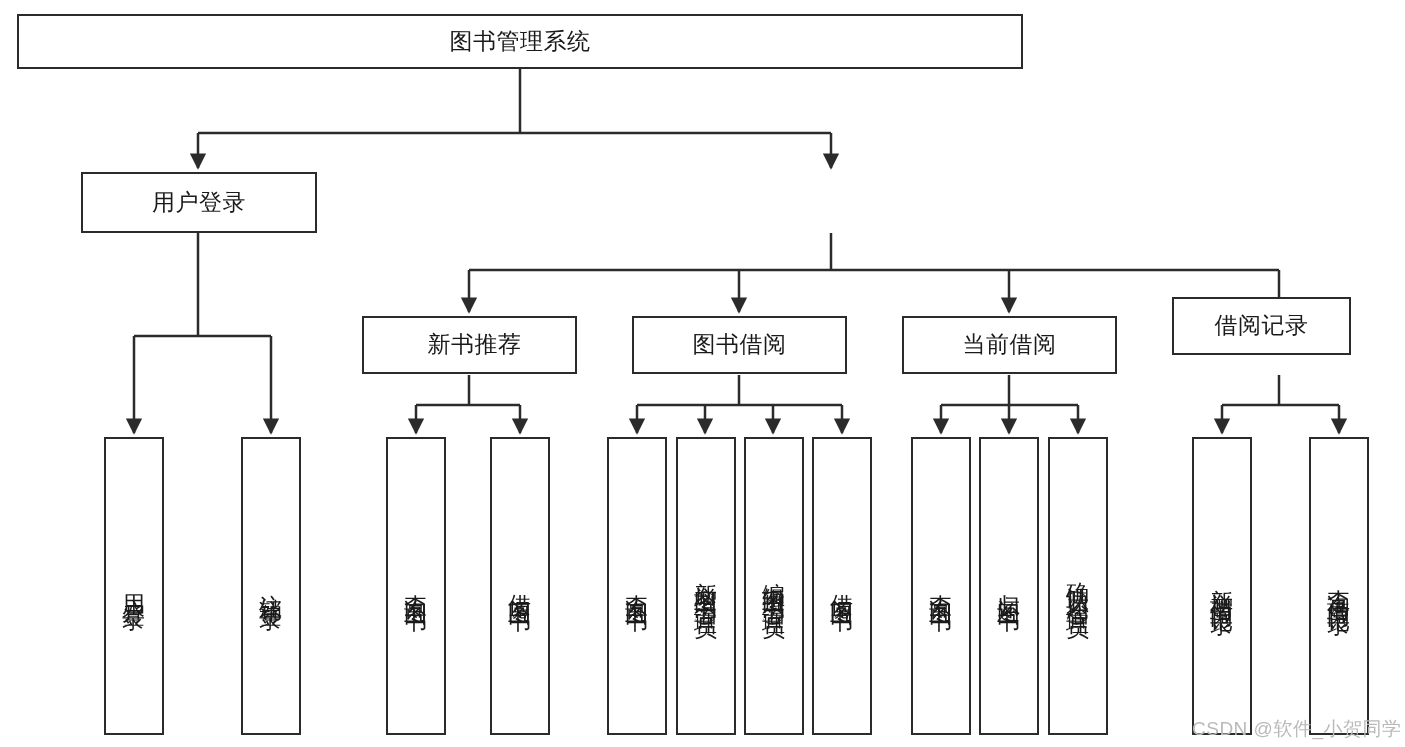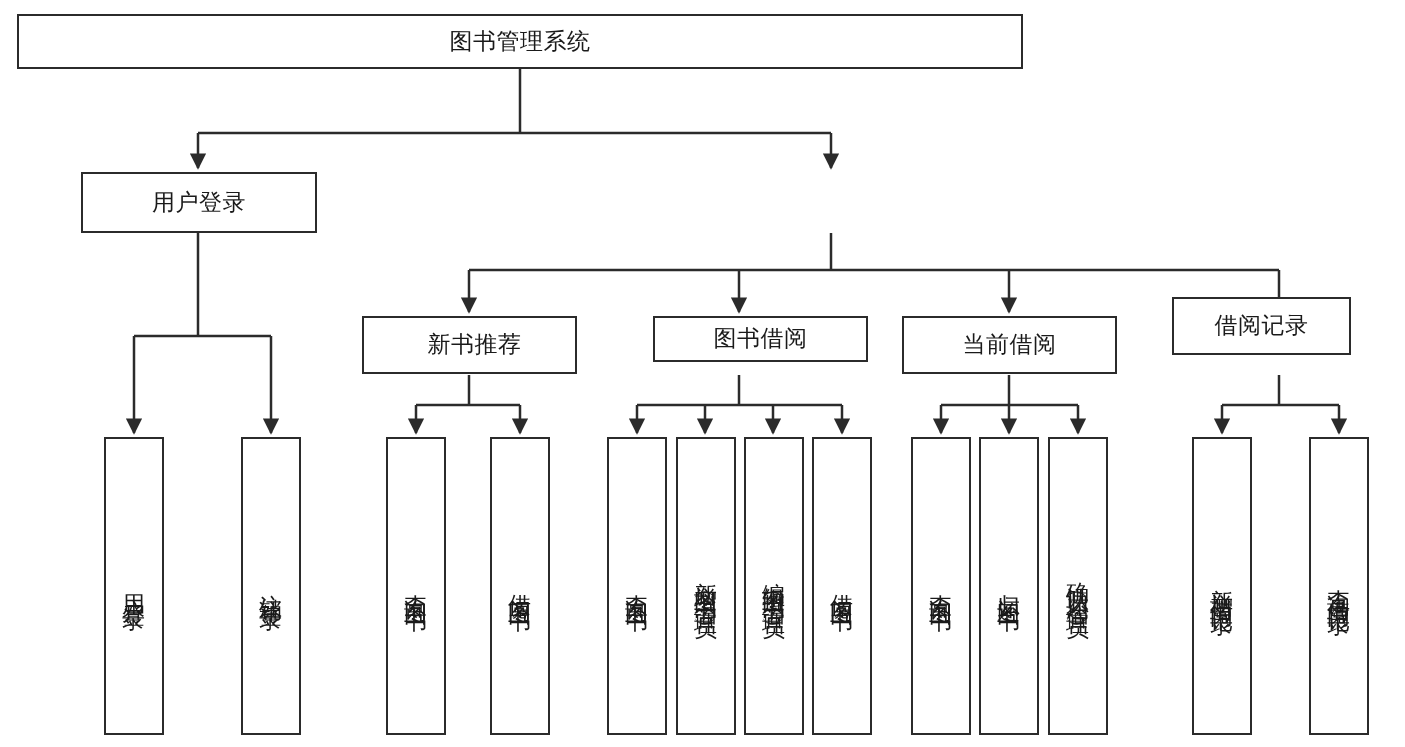--- a/index.html
+++ b/index.html
@@ -132,21 +132,21 @@
 
   <div class="node node-h" style="left:81px; top:172px; width:236px; height:61px;">
     <span>用户登录</span>
   </div>
 
 
   <div class="node node-h" style="left:362px; top:316px; width:215px; height:58px;padding-left:10px;">
     <span>新书推荐</span>
   </div>
 
-  <div class="node node-h" style="left:653px; top:316px; width:215px; height:46px;">
+  <div class="node node-h" style="left:632px; top:316px; width:215px; height:58px;">
     <span>图书借阅</span>
   </div>
 
   <div class="node node-h" style="left:902px; top:316px; width:215px; height:58px;">
     <span>当前借阅</span>
   </div>
 
   <div class="node node-h" style="left:1172px; top:297px; width:179px; height:58px;">
     <span>借阅记录</span>
   </div>
@@ -196,14 +196,15 @@
   </div>
 
   <div class="node node-v" style="left:1192px; top:437px; width:60px; height:298px;">
     <span class="vlabel">新增借阅记录</span>
   </div>
 
   <div class="node node-v" style="left:1309px; top:437px; width:60px; height:298px;">
     <span class="vlabel">查询借阅记录</span>
   </div>
 
+  <div class="watermark" style="left:1192px; top:716px;">CSDN @软件_小贺同学</div>
 
 </div>
 
 </body></html>

